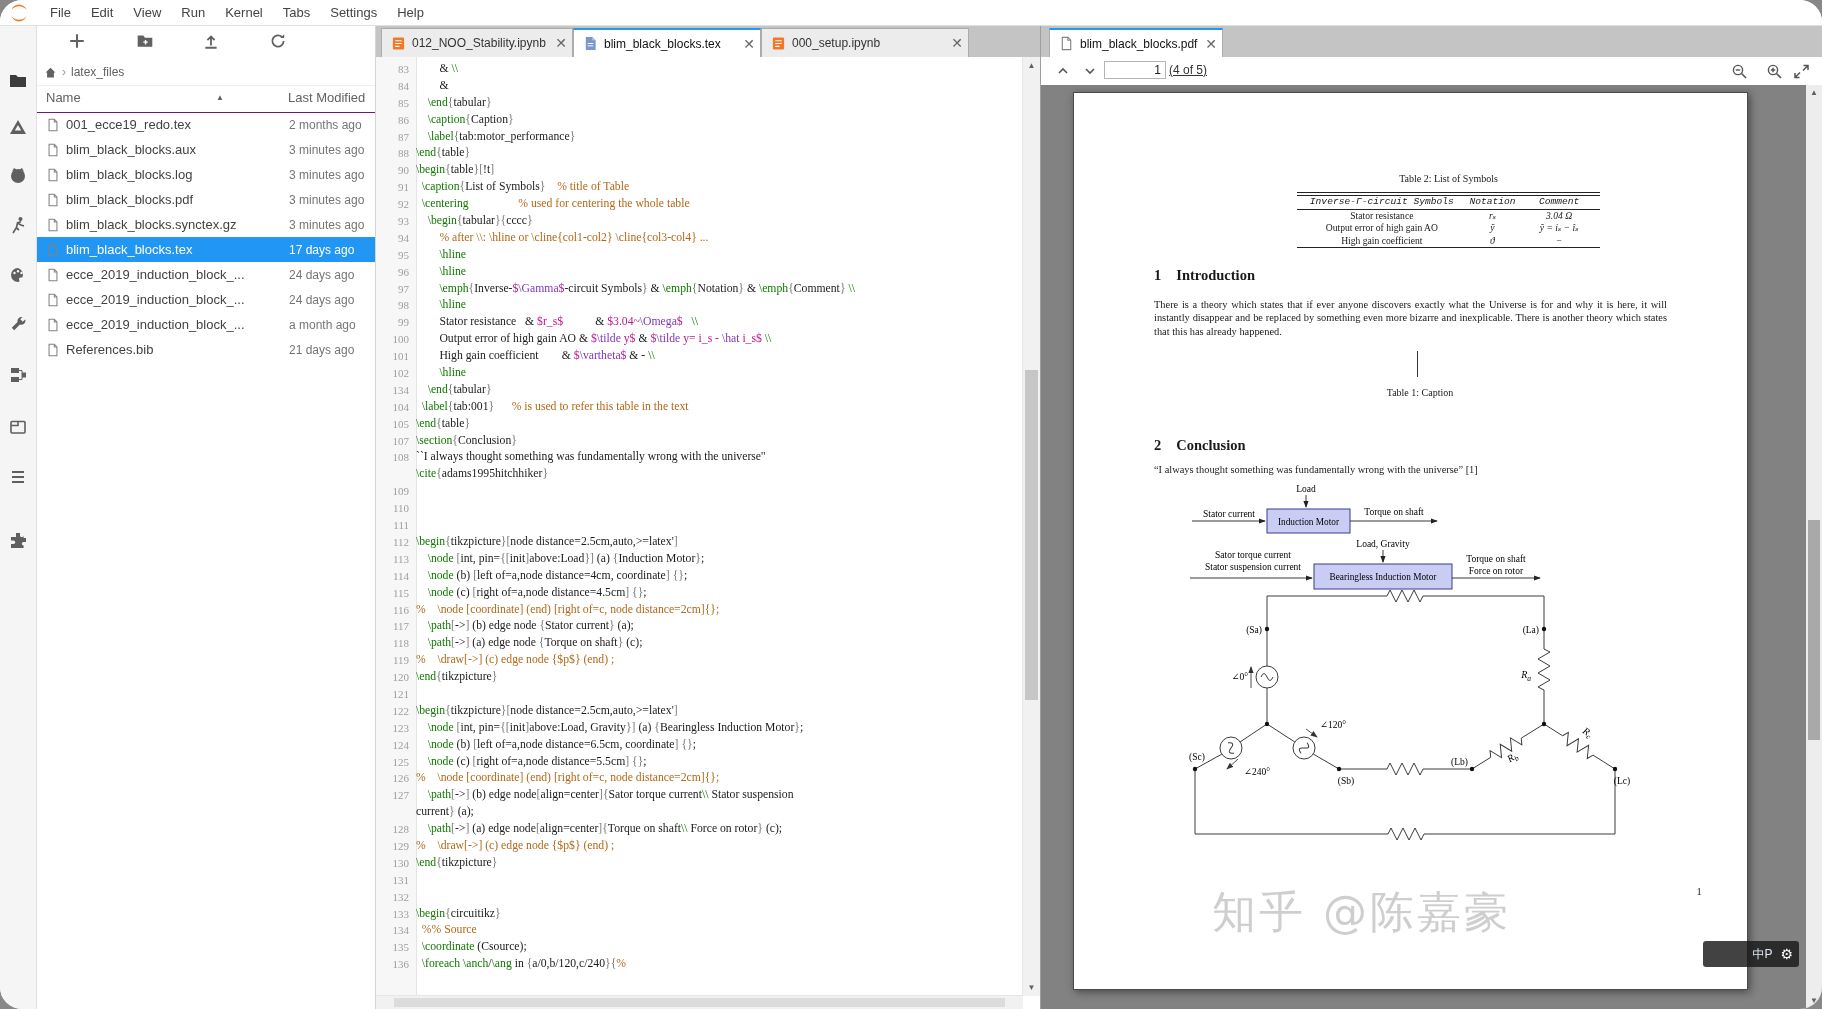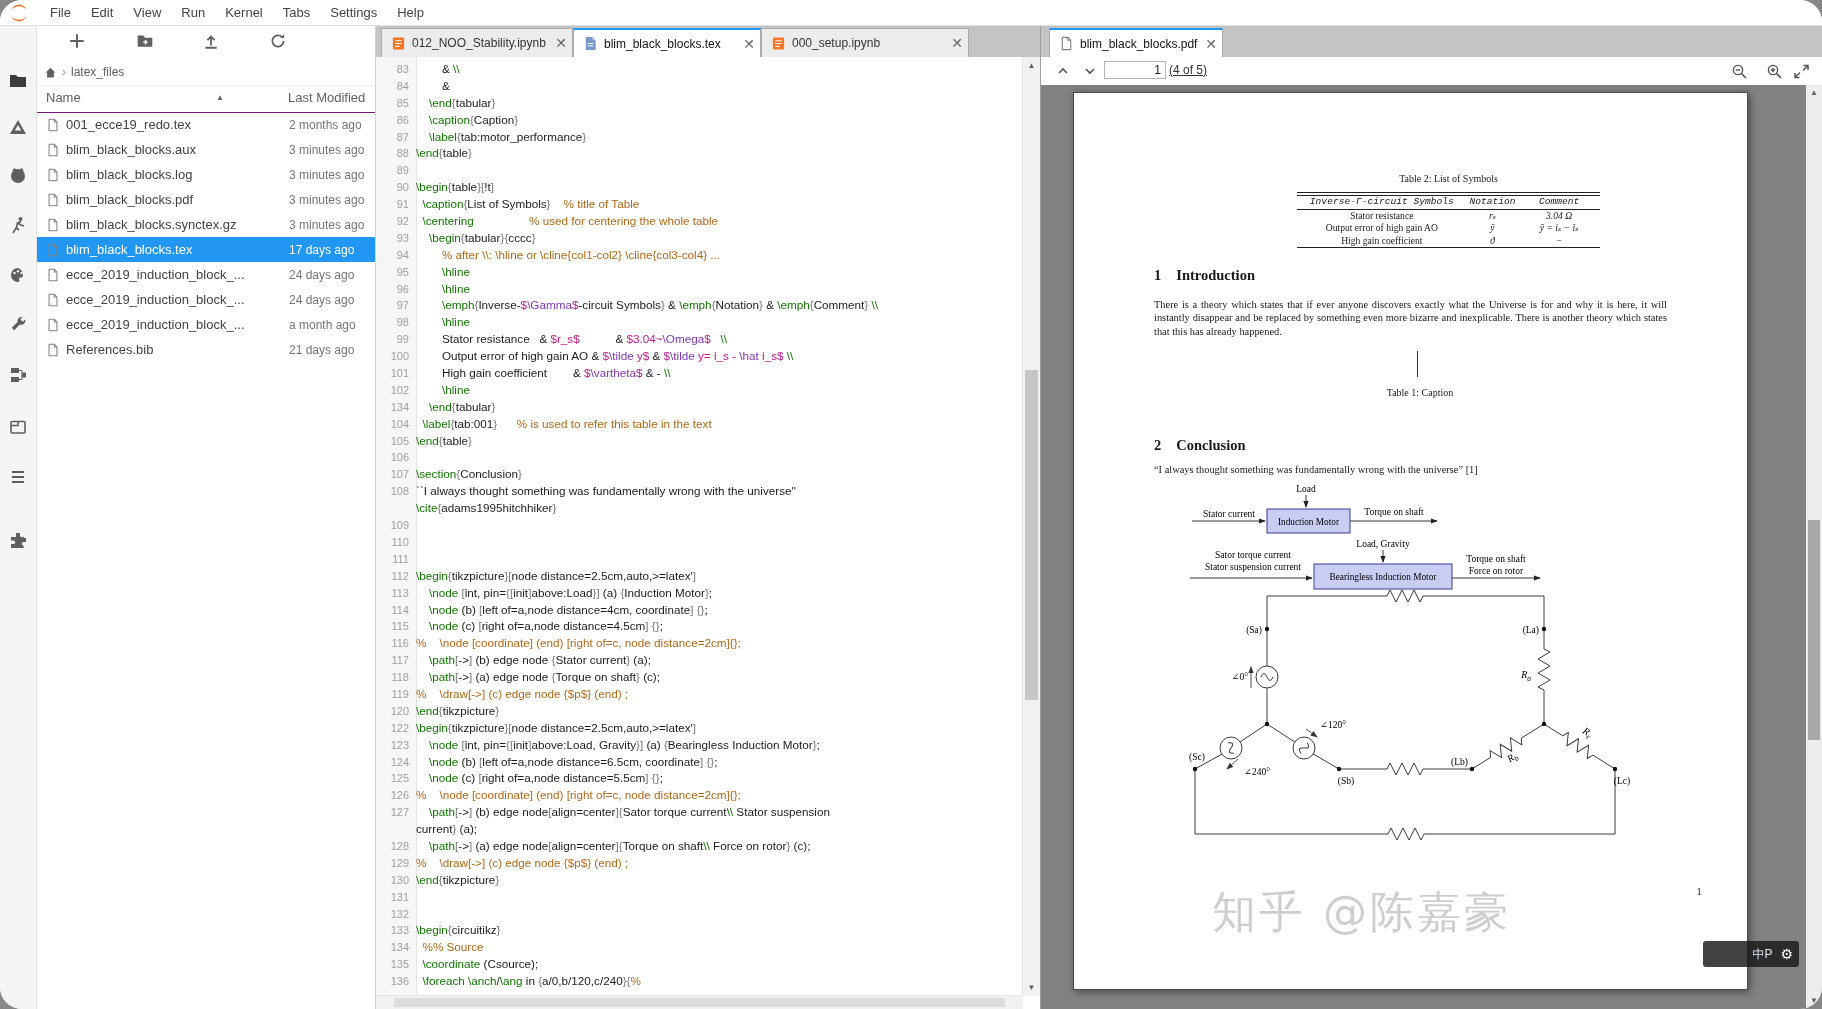--- a/index.html
+++ b/index.html
@@ -38,21 +38,21 @@
   .tab.active{background:#fff;border-top:2px solid #2196f3;color:#111;}
   .tab .ticon{width:15px;height:15px;margin:0 6px 0 9px;flex:none;}
   .tab .ticon svg{width:15px;height:15px;display:block;}
   .tab .tlabel{flex:1;white-space:nowrap;overflow:hidden;}
   .tab .tclose{width:22px;text-align:center;color:#666;font-size:14px;flex:none;cursor:pointer;}
   
   .editordock{position:absolute;left:375px;top:25px;width:665px;bottom:0;border-left:1px solid #d5d5d5;box-sizing:border-box;}
   .editor{position:absolute;left:0;top:32px;right:0;bottom:0;background:#fff;overflow:hidden;}
   .gutterbg{position:absolute;left:0;top:0;width:40px;bottom:13px;background:#f7f7f7;border-right:1px solid #e4e4e4;}
   .codelines{position:absolute;left:0;top:0;right:17px;bottom:13px;padding-top:4px;overflow:hidden;
-             font-family:Liberation Sans, sans-serif;font-size:11.7px;line-height:16.9px;}
+             font-family:Liberation Serif, serif;font-size:11.7px;line-height:16.9px;}
   .crow{display:flex;height:16.9px;}
   .gut{width:33px;flex:none;text-align:right;padding-right:7px;color:#9e9e9e;font-size:11px;}
   .ctext{flex:1;white-space:pre;overflow:hidden;color:#1c1c1c;}
   .cm{color:#117700;} .co{color:#b26818;} .mt{color:#c0188c;} .mc{color:#7d36b9;} .br{color:#7a7a7a;}
   
   .vscroll{position:absolute;right:0;top:0;width:17px;bottom:13px;background:#f1f1f1;border-left:1px solid #e6e6e6;}
   .hscroll{position:absolute;left:0;right:17px;bottom:0;height:13px;background:#f1f1f1;border-top:1px solid #e6e6e6;}
   .sthumb{position:absolute;background:#c6c6c6;}
   .sarrow{position:absolute;width:100%;height:17px;color:#606060;font-size:8px;text-align:center;line-height:17px;}
   
@@ -355,24 +355,20 @@
           </div>
           <div class="crow">
             <span class="gut">87</span>
             <span class="ctext">    <span class="cm">\label</span><span class="br">{</span>tab:motor_performance<span class="br">}</span></span>
           </div>
           <div class="crow">
             <span class="gut">88</span>
             <span class="ctext"><span class="cm">\end</span><span class="br">{</span>table<span class="br">}</span></span>
           </div>
           <div class="crow">
-            <span class="gut">89</span>
-            <span class="ctext"></span>
-          </div>
-          <div class="crow">
             <span class="gut">90</span>
             <span class="ctext"><span class="cm">\begin</span><span class="br">{</span>table<span class="br">}</span><span class="br">[</span>!t<span class="br">]</span></span>
           </div>
           <div class="crow">
             <span class="gut">91</span>
             <span class="ctext">  <span class="cm">\caption</span><span class="br">{</span>List of Symbols<span class="br">}</span>    <span class="co">% title of Table</span></span>
           </div>
           <div class="crow">
             <span class="gut">92</span>
             <span class="ctext">  <span class="cm">\centering</span>                 <span class="co">% used for centering the whole table</span></span>
@@ -423,24 +419,20 @@
           </div>
           <div class="crow">
             <span class="gut">104</span>
             <span class="ctext">  <span class="cm">\label</span><span class="br">{</span>tab:001<span class="br">}</span>      <span class="co">% is used to refer this table in the text</span></span>
           </div>
           <div class="crow">
             <span class="gut">105</span>
             <span class="ctext"><span class="cm">\end</span><span class="br">{</span>table<span class="br">}</span></span>
           </div>
           <div class="crow">
-            <span class="gut">106</span>
-            <span class="ctext"></span>
-          </div>
-          <div class="crow">
             <span class="gut">107</span>
             <span class="ctext"><span class="cm">\section</span><span class="br">{</span>Conclusion<span class="br">}</span></span>
           </div>
           <div class="crow">
             <span class="gut">108</span>
             <span class="ctext">``I always thought something was fundamentally wrong with the universe''</span>
           </div>
           <div class="crow">
             <span class="gut"></span>
             <span class="ctext"><span class="cm">\cite</span><span class="br">{</span>adams1995hitchhiker<span class="br">}</span></span>
@@ -485,20 +477,24 @@
             <span class="gut">118</span>
             <span class="ctext">    <span class="cm">\path</span><span class="br">[</span>-&gt;<span class="br">]</span> (a) edge node <span class="br">{</span>Torque on shaft<span class="br">}</span> (c);</span>
           </div>
           <div class="crow">
             <span class="gut">119</span>
             <span class="ctext"><span class="co">%    \draw[-&gt;] (c) edge node {$p$} (end) ;</span></span>
           </div>
           <div class="crow">
             <span class="gut">120</span>
             <span class="ctext"><span class="cm">\end</span><span class="br">{</span>tikzpicture<span class="br">}</span></span>
+          </div>
+          <div class="crow">
+            <span class="gut">121</span>
+            <span class="ctext"></span>
           </div>
           <div class="crow">
             <span class="gut">122</span>
             <span class="ctext"><span class="cm">\begin</span><span class="br">{</span>tikzpicture<span class="br">}</span><span class="br">[</span>node distance=2.5cm,auto,&gt;=latex'<span class="br">]</span></span>
           </div>
           <div class="crow">
             <span class="gut">123</span>
             <span class="ctext">    <span class="cm">\node</span> <span class="br">[</span>int, pin=<span class="br">{</span><span class="br">[</span>init<span class="br">]</span>above:Load, Gravity<span class="br">}</span><span class="br">]</span> (a) <span class="br">{</span>Bearingless Induction Motor<span class="br">}</span>;</span>
           </div>
           <div class="crow">

